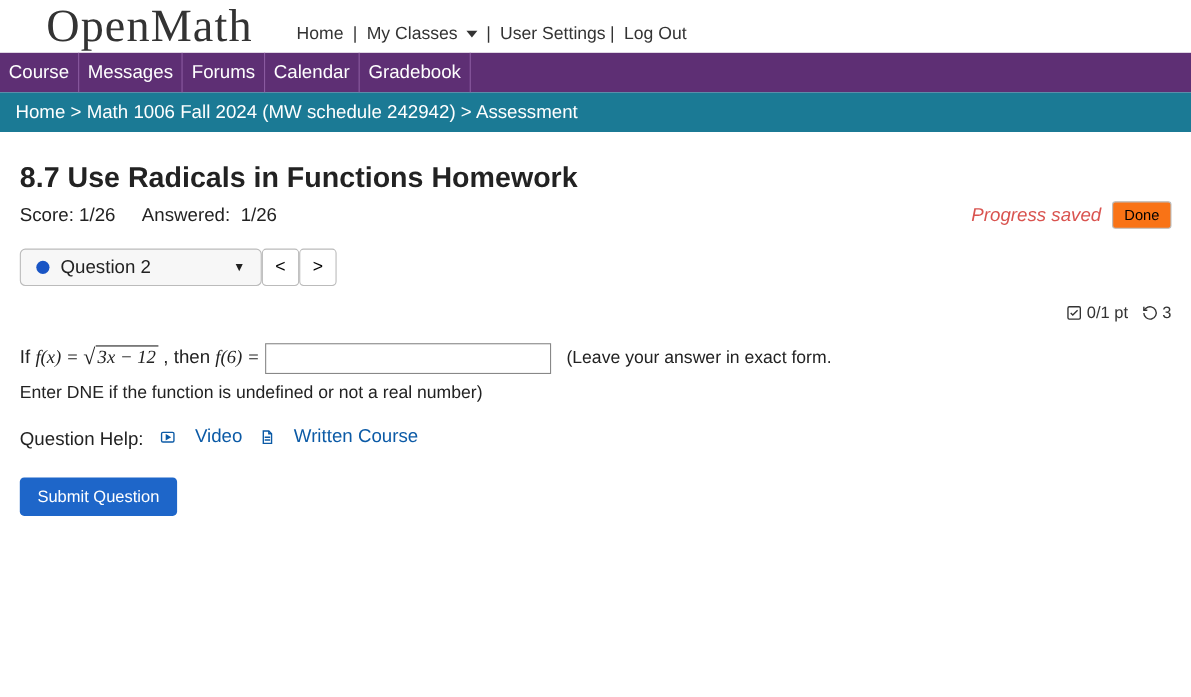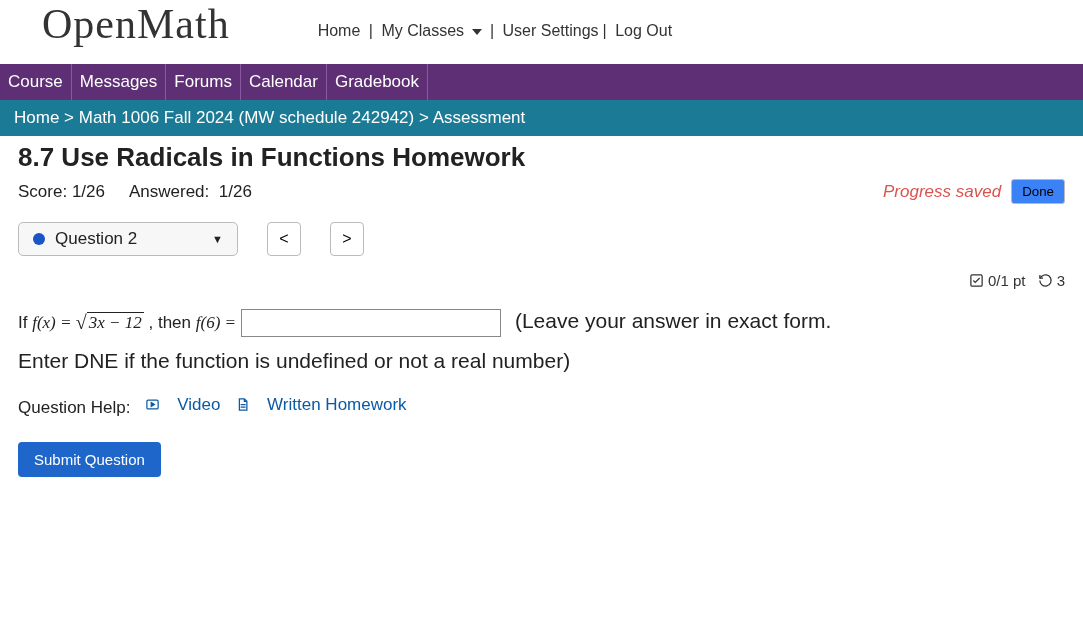--- a/index.html
+++ b/index.html
@@ -1,63 +1,63 @@
 <!DOCTYPE html>
 <html><head>
 <meta charset="utf-8">
 <style>
 * { margin:0; padding:0; box-sizing:border-box; }
 body { font-family: Arial, Helvetica, sans-serif; font-size:15px; color:#222; background:#fff; width:1083px; }
 
 
-.brandrow { display:flex; align-items:flex-end; padding:0 12px 16px 12px;gap:48px; }
+.brandrow { display:flex; align-items:flex-end; padding:0 12px 0 12px; }
 .brand { font-family: "Times New Roman", serif; font-size:42px; letter-spacing:1px; color:#333; padding-left:30px; }
 .toplinks { margin-left:40px; font-size:16px; color:#333; display:flex; align-items:center; gap:4px; padding-bottom:8px; }
 .toplinks span, .toplinks .sep { color:#333; }
 .toplinks .tlink { cursor:pointer; }
 .caret-down { display:inline-block; width:0; height:0; border-left:5px solid transparent; border-right:5px solid transparent; border-top:6px solid #333; margin-left:3px; vertical-align:middle; }
 
 
 .tabbar { background:#5e2f74; display:flex; align-items:stretch; }
 .tabbar .tab { color:#fff; padding:8px 8px; font-size:17px; border-right:1px solid #8a5aa0; cursor:pointer; }
 
 
 .crumbbar { background:#1b7a95; color:#fff; padding:8px 14px; font-size:17px; }
 .crumbbar .clink { color:#fff; cursor:pointer; }
 
 
-.content { padding:6px 18px; }
+.content { padding:26px 18px; }
 h1 { font-size:26px; font-weight:700; color:#222; margin-bottom:6px; }
 .scoreline { font-size:17px; display:flex; align-items:center; }
 .scoreline .answered { margin-left:24px; }
 .scoreline .spacer { flex:1; }
 .progress-saved { color:#d9534f; font-style:italic; margin-right:10px; }
-.done-btn { background:#3b82f6; border:1px solid #bbb; border-radius:3px; padding:4px 10px; cursor:pointer; }
+.done-btn { background:#f97316; border:1px solid #bbb; border-radius:3px; padding:4px 10px; cursor:pointer; }
 
 
-.qrow { display:flex; align-items:center; margin-top:18px; gap:29px; }
+.qrow { display:flex; align-items:center; margin-top:18px; gap:0; }
 .qpill { display:flex; align-items:center; border:1px solid #bbb; border-radius:5px; padding:6px 14px; background:#f7f7f7; cursor:pointer; min-width:220px; }
 .qpill .dot { width:12px; height:12px; border-radius:50%; background:#1955c5; margin-right:10px; }
 .qpill .qlabel { flex:1; font-size:17px; }
 .qpill .dd { font-size:11px; margin-left:10px; }
 .navbtn { width:34px; height:34px; border:1px solid #bbb; border-radius:4px; background:#fff; font-size:16px; cursor:pointer; }
 
 
 .ptsline { text-align:right; margin-top:16px; font-size:15px; color:#333; display:flex; justify-content:flex-end; align-items:center; gap:4px; }
 .ptsline svg { width:15px; height:15px; }
 
 
 .qbody { margin-top:12px; font-size:17px; line-height:1.9; }
 .math { font-family:"Times New Roman", serif; font-style:italic; }
 .mathup { font-family:Liberation Sans, sans-serif; font-style:normal; }
 .sqrt { position:relative; display:inline-block; vertical-align:baseline; }
 .sqrt .radicand { border-top:1.5px solid #222; padding:0 2px; }
 .sqrt::before { content:"√"; font-family:"Times New Roman", serif; font-style:normal; font-size:20px; position:relative; top:1px; }
 .ansinput { width:260px; height:28px; border:1px solid #888; font-size:16px; padding:2px 6px; vertical-align:baseline; }
-.note { font-size:21px; }
+.note { font-size:16px; }
 
 .helprow { margin-top:8px; font-size:17px; }
 .helplink { color:#0b5aa6; cursor:pointer; margin-left:10px; display:inline-flex; align-items:center; gap:17px; }
 .helplink svg { width:15px; height:15px; }
 
 .btnrow { margin-top:18px; display:flex; gap:14px; }
 .btn-primary { background:#1e66c9; color:#fff; border:none; border-radius:4px; padding:9px 16px; font-size:15px; cursor:pointer; }
 .btn-secondary { background:#fff; color:#222; border:1px solid #999; border-radius:4px; padding:9px 16px; font-size:15px; cursor:pointer; }
 </style>
 </head>
@@ -154,21 +154,21 @@
             <path d="M10 9l5 3-5 3z" fill="#0b5aa6"></path>
           </svg>
         <span>Video</span>
       </span>
       <span class="helplink">
         <svg viewBox="0 0 24 24" fill="none" stroke="#0b5aa6" stroke-width="2">
             <path d="M7 3h8l4 4v14H7z"></path>
             <path d="M15 3v4h4"></path>
             <path d="M9 12h8M9 16h8"></path>
           </svg>
-        <span>Written Homework</span>
+        <span>Written Course</span>
       </span>
     </div>
 
     <div class="btnrow">
       <button class="btn-primary">Submit Question</button>
     </div>
   </div>
 </div>
 
 </body></html>

